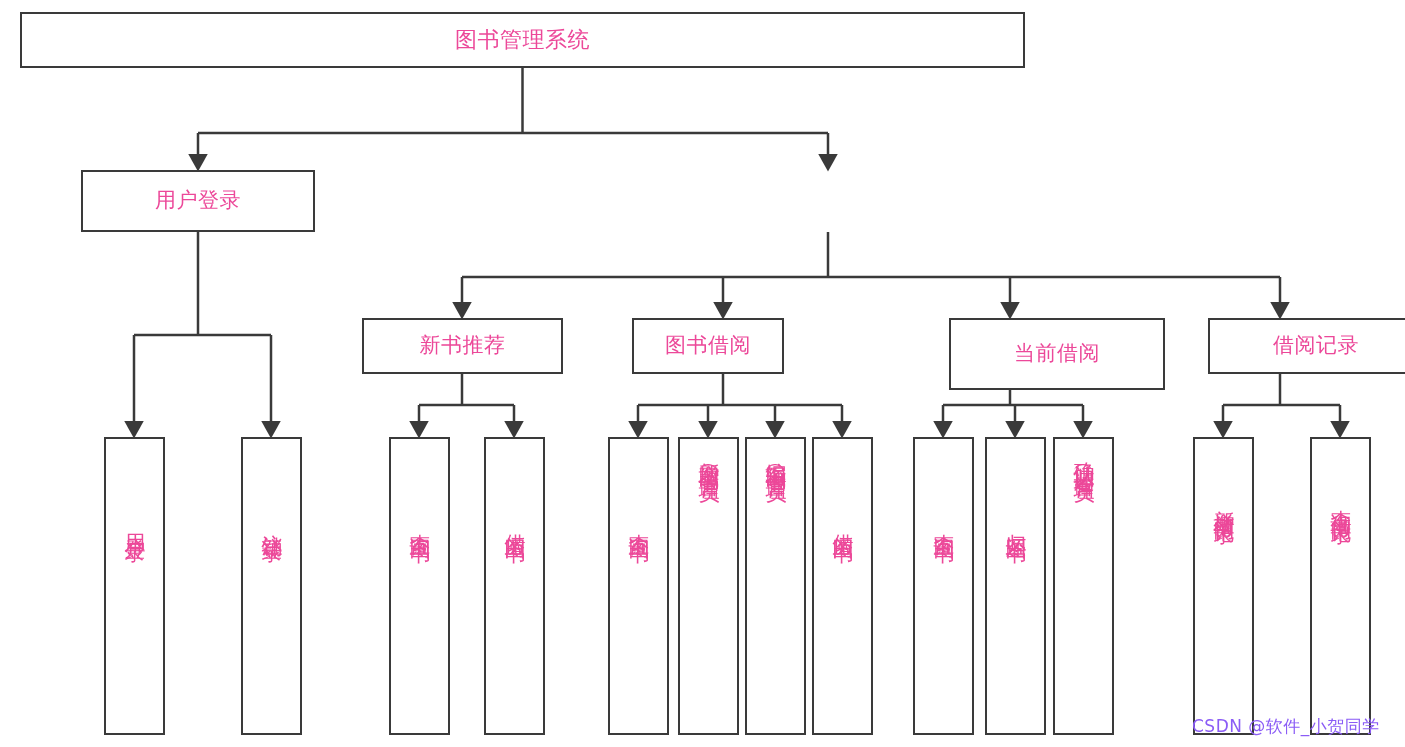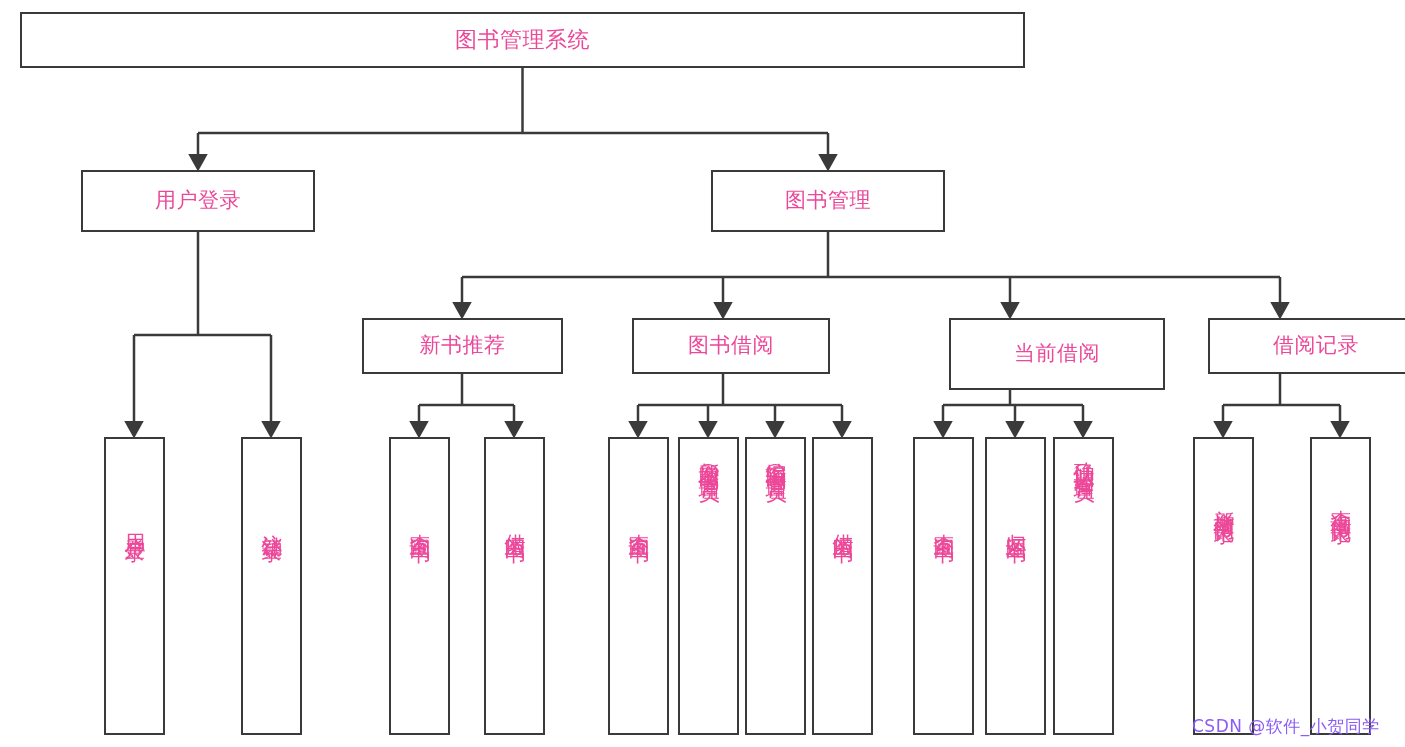--- a/index.html
+++ b/index.html
@@ -133,29 +133,26 @@
   </svg>
 
   <div class="node root horizontal" style="left:20px; top:12px; width:1005px; height:56px;">
     <span class="node-label">图书管理系统</span>
   </div>
 
   <div class="node horizontal" style="left:81px; top:170px; width:234px; height:62px;">
     <span class="node-label">用户登录</span>
   </div>
 
-  <div class="node horizontal" style="left:711px; top:170px; width:234px; height:62px;">
-    <span class="node-label">图书管理</span>
-  </div>
 
   <div class="node horizontal" style="left:362px; top:318px; width:201px; height:56px;">
     <span class="node-label">新书推荐</span>
   </div>
 
-  <div class="node horizontal" style="left:632px; top:318px; width:198px; height:56px;">
+  <div class="node horizontal" style="left:632px; top:318px; width:152px; height:56px;">
     <span class="node-label">图书借阅</span>
   </div>
 
   <div class="node horizontal" style="left:902px; top:318px; width:216px; height:72px;margin-left:47px;">
     <span class="node-label">当前借阅</span>
   </div>
 
   <div class="node horizontal" style="left:1172px; top:318px; width:216px; height:56px;margin-left:36px;">
     <span class="node-label">借阅记录</span>
   </div>

